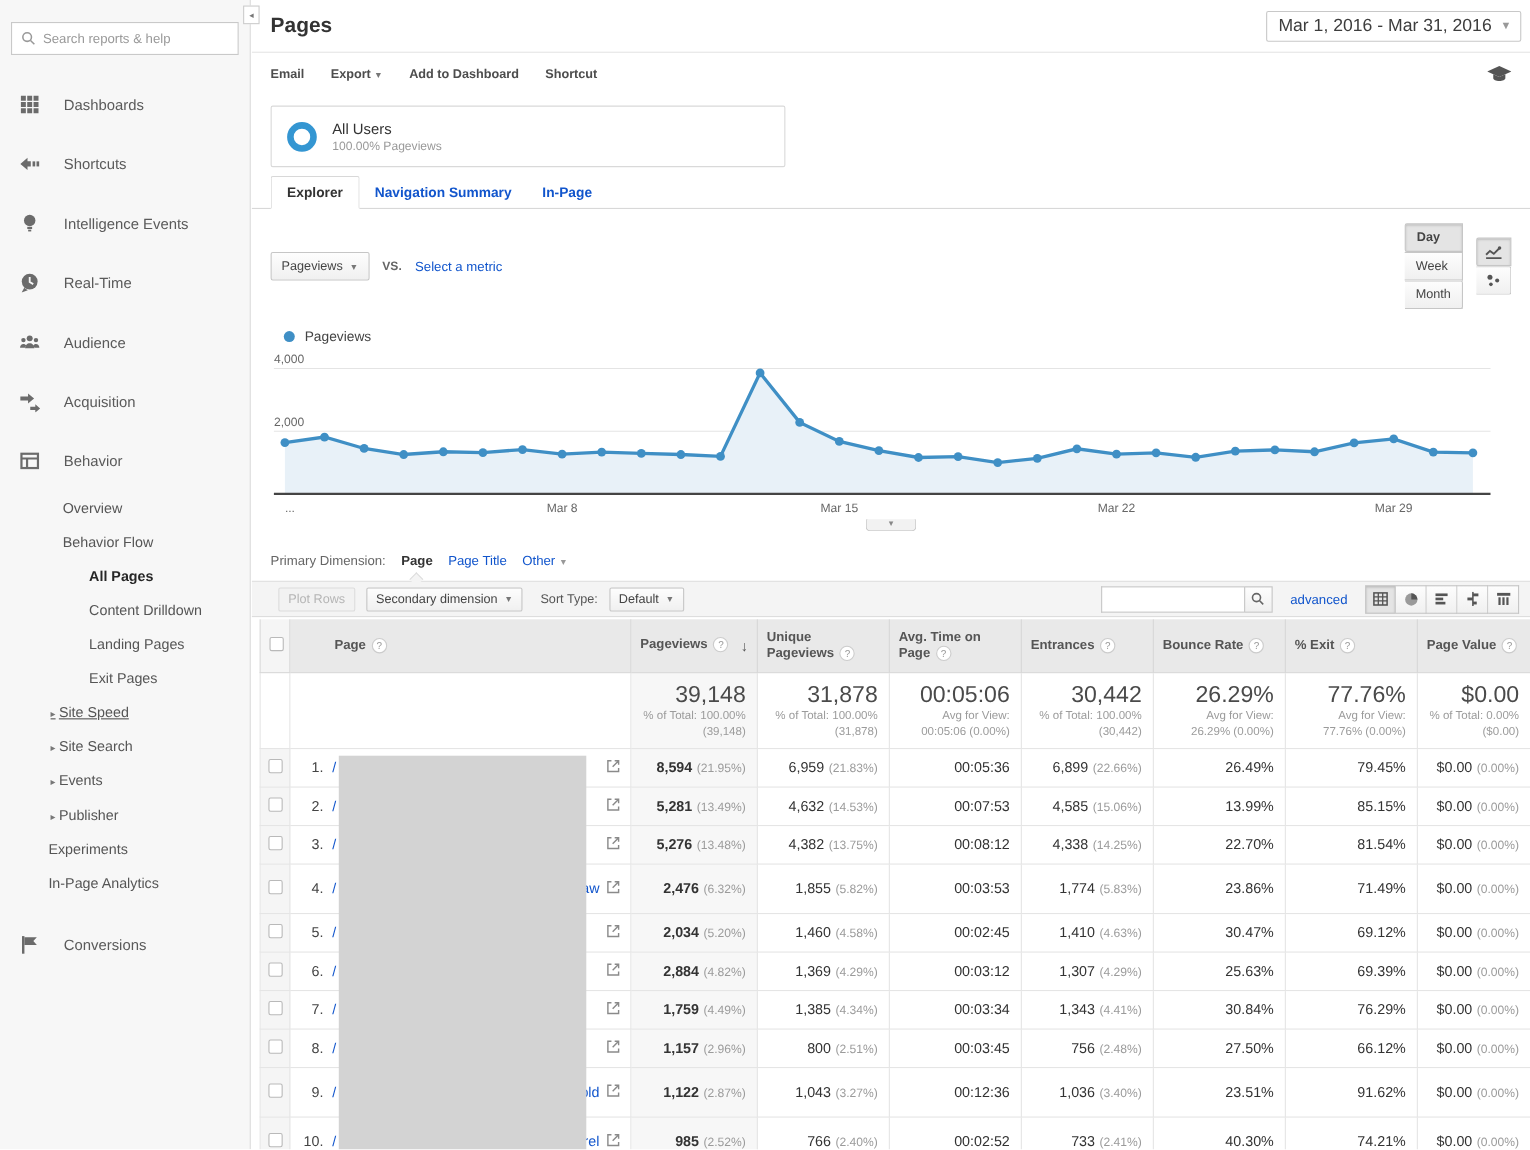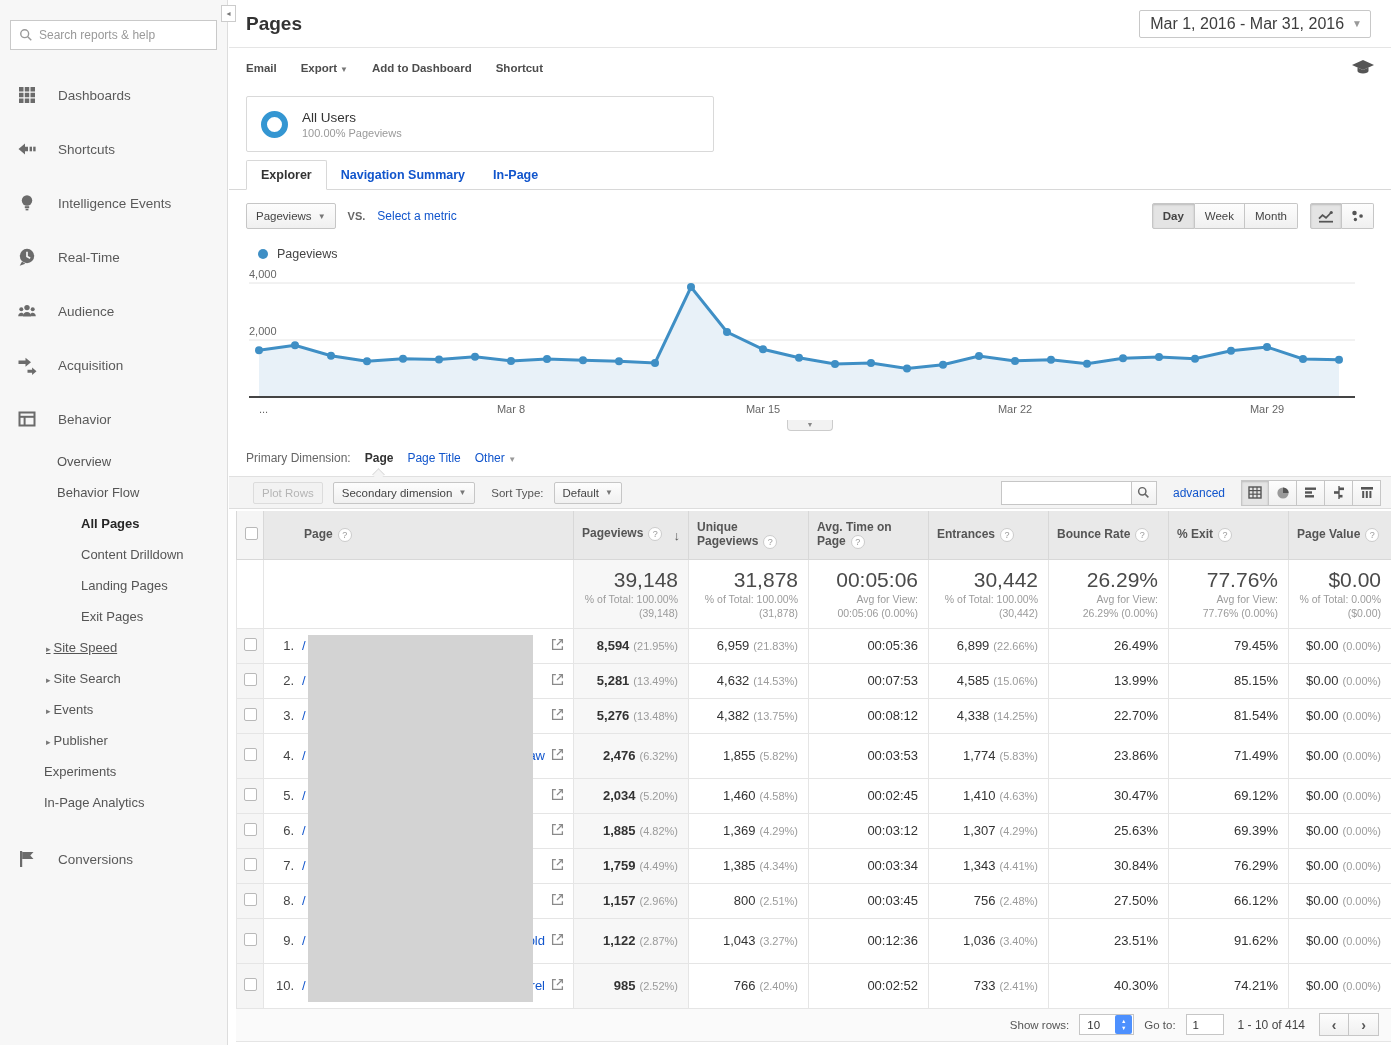--- a/index.html
+++ b/index.html
@@ -16,21 +16,21 @@
   .nav-top .nicon { width:20px; height:20px; flex:0 0 20px; }
   .nav-sub1 { padding:8px 0 8px 57px; font-size:13px; color:#555; cursor:pointer; }
   .nav-sub1 .tri { color:#777; font-size:9px; margin-right:3px; }
   .nav-sub2 { padding:8px 0 8px 81px; font-size:13px; color:#555; cursor:pointer; }
   .nav-sub2.active { font-weight:bold; color:#262626; }
   .collapse-tab { position:absolute; left:221px; top:5px; width:15px; height:17px; background:#fff; border:1px solid #ccc; color:#777; font-size:8px; line-height:15px; text-align:center; cursor:pointer; z-index:20; }
 
   
   .main { position:absolute; left:229px; top:0; width:1162px; height:1045px; background:#fff; }
 
-  .page-header { height:48px; border-bottom:1px solid #e5e5e5; display:flex; align-items:center; padding:0 20px 0 17px; }
+  .page-header { height:48px; border-bottom:1px solid #e5e5e5; display:flex; align-items:center; padding:0 8px 0 17px; }
   .page-title { font-size:19px; font-weight:bold; color:#333; }
   .date-picker { margin-left:auto; display:flex; align-items:center; border:1px solid #c8c8c8; border-radius:2px; background:#fff; padding:4px 8px 4px 10px; gap:8px; cursor:pointer; }
   .date-picker .dtext { font-size:16px; color:#3d3d3d; }
   .date-picker .caret { color:#999; font-size:10px; }
 
   .action-bar { height:40px; display:flex; align-items:center; gap:24px; padding:0 17px; font-size:11.5px; font-weight:bold; color:#4d4d4d; }
   .action-item { cursor:pointer; }
   .action-item .caret { font-size:8px; color:#777; margin-left:3px; }
   .grad-icon { margin-left:auto; width:22px; height:16px; cursor:pointer; }
 
@@ -47,21 +47,21 @@
   .tab { font-size:12.5px; font-weight:bold; padding:7px 14px; cursor:pointer; color:#15c; }
   .tab.active { color:#333; background:#fff; border:1px solid #d8d8d8; border-bottom:1px solid #fff; margin-bottom:-1px; border-radius:2px 2px 0 0; }
 
   .controls-row { display:flex; align-items:center; margin:13px 17px 0 17px; }
   .btn { display:inline-flex; align-items:center; gap:6px; border:1px solid #c6c6c6; border-radius:2px; background:linear-gradient(#fdfdfd,#f0f0f0); font-size:11.5px; color:#444; padding:6px 9px; cursor:pointer; }
   .btn .caret { font-size:8px; color:#777; }
   .vs { font-size:11px; font-weight:bold; color:#666; margin:0 12px; text-transform:uppercase; }
   .link { color:#15c; cursor:pointer; text-decoration:none; }
   .sel-metric { font-size:12px; }
   .right-controls { margin-left:auto; display:flex; align-items:center; gap:12px; }
-  .seg-group { display:flex; }
+  .seg-group { display:flex;flex-direction:column; }
   .seg-btn { border:1px solid #c6c6c6; background:linear-gradient(#fdfdfd,#f0f0f0); font-size:11.5px; color:#444; padding:6px 10px; cursor:pointer; }
   .seg-btn + .seg-btn { border-left:none; }
   .seg-btn:first-child { border-radius:2px 0 0 2px; }
   .seg-btn:last-child { border-radius:0 2px 2px 0; }
   .seg-btn.active { background:#e4e4e4; box-shadow:inset 0 1px 2px rgba(0,0,0,.18); font-weight:bold; }
   .icon-btn { width:32px; display:flex; justify-content:center; align-items:center; padding:5px 0; }
 
   .legend-row { display:flex; align-items:center; gap:9px; margin:18px 0 0 29px; height:14px; }
   .legend-dot { width:10px; height:10px; border-radius:50%; }
   .legend-label { font-size:12.5px; color:#444; }
@@ -609,21 +609,21 @@
         <span class="plink">/</span>
         <span class="frag"></span>
         <span class="extlink">
           <svg width="13" height="13" viewBox="0 0 12 12">
                       <path d="M4.5 1.5H1.5v9h9V7.5" fill="none" stroke="#8a8a8a" stroke-width="1.2"></path>
                       <path d="M5.5 6.5L10.5 1.5M7.2 1.5h3.3v3.3" stroke="#8a8a8a" stroke-width="1.2" fill="none"></path>
                     </svg>
         </span>
       </div>
     </td>
-    <td class="num sorted"><span class="v bold">1,885</span><span class="pct">(4.82%)</span></td>
+    <td class="num sorted"><span class="v bold">2,884</span><span class="pct">(4.82%)</span></td>
     <td class="num"><span class="v">1,369</span><span class="pct">(4.29%)</span></td>
     <td class="num"><span class="v">00:03:12</span></td>
     <td class="num"><span class="v">1,307</span><span class="pct">(4.29%)</span></td>
     <td class="num"><span class="v">25.63%</span></td>
     <td class="num"><span class="v">69.39%</span></td>
     <td class="num"><span class="v">$0.00</span><span class="pct">(0.00%)</span></td>
   </tr>
             <tr class="data-row">
     <td class="col-cb"><span class="cb"></span></td>
     <td>

